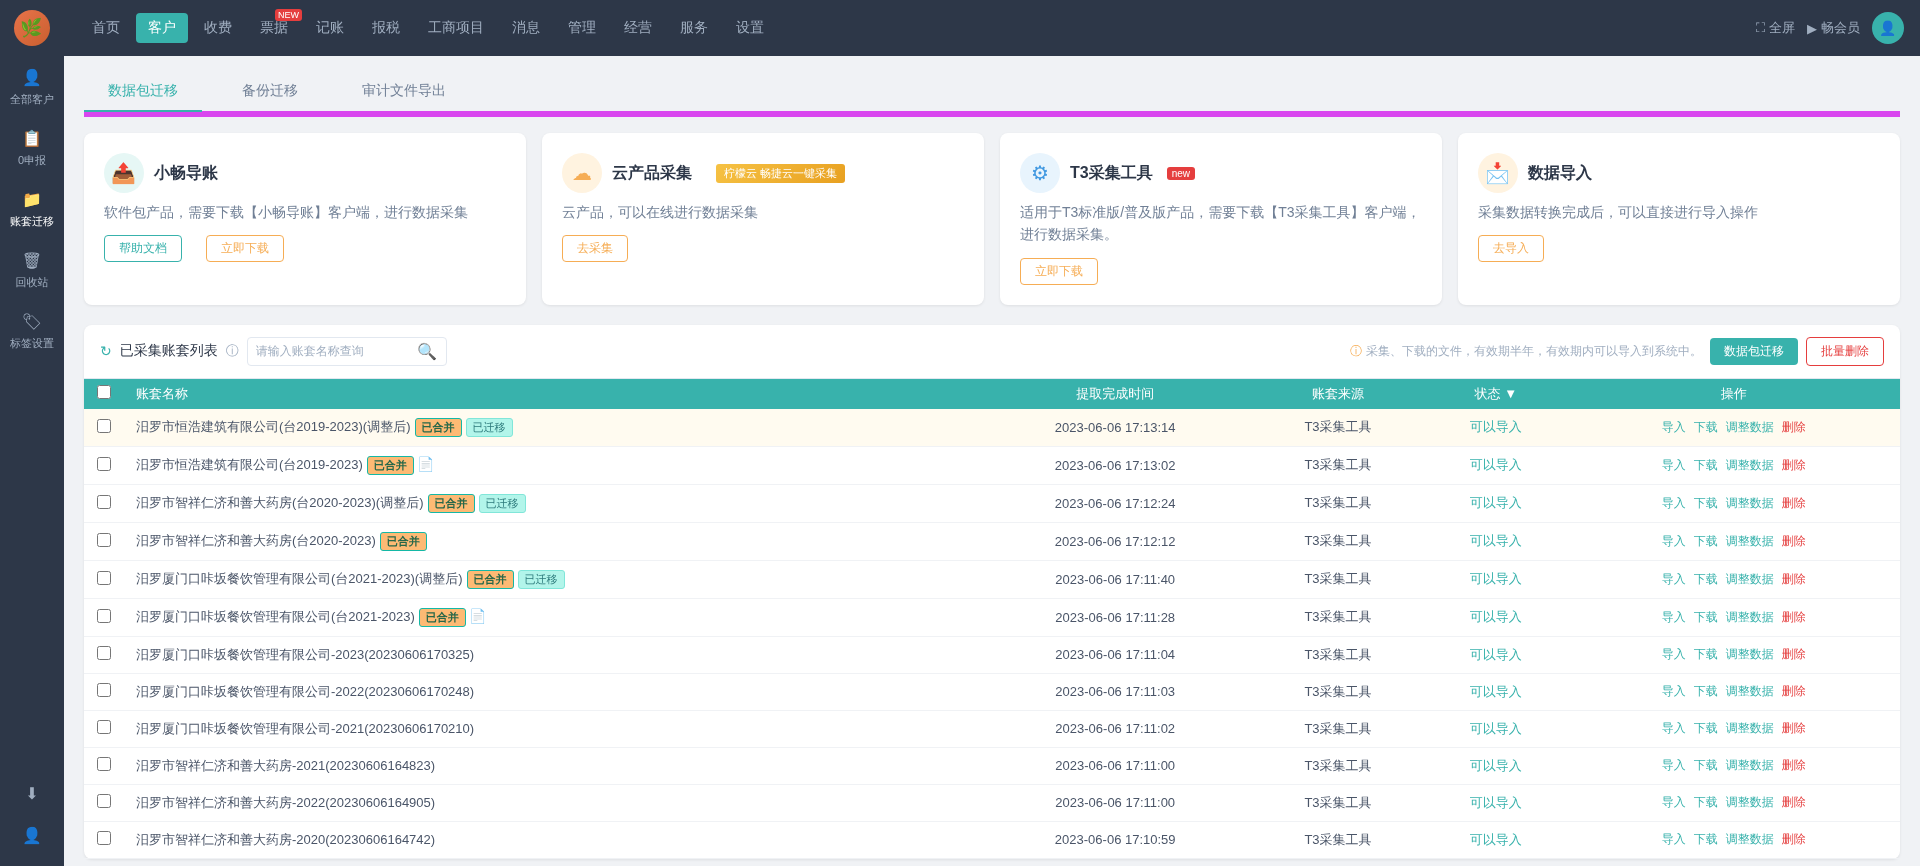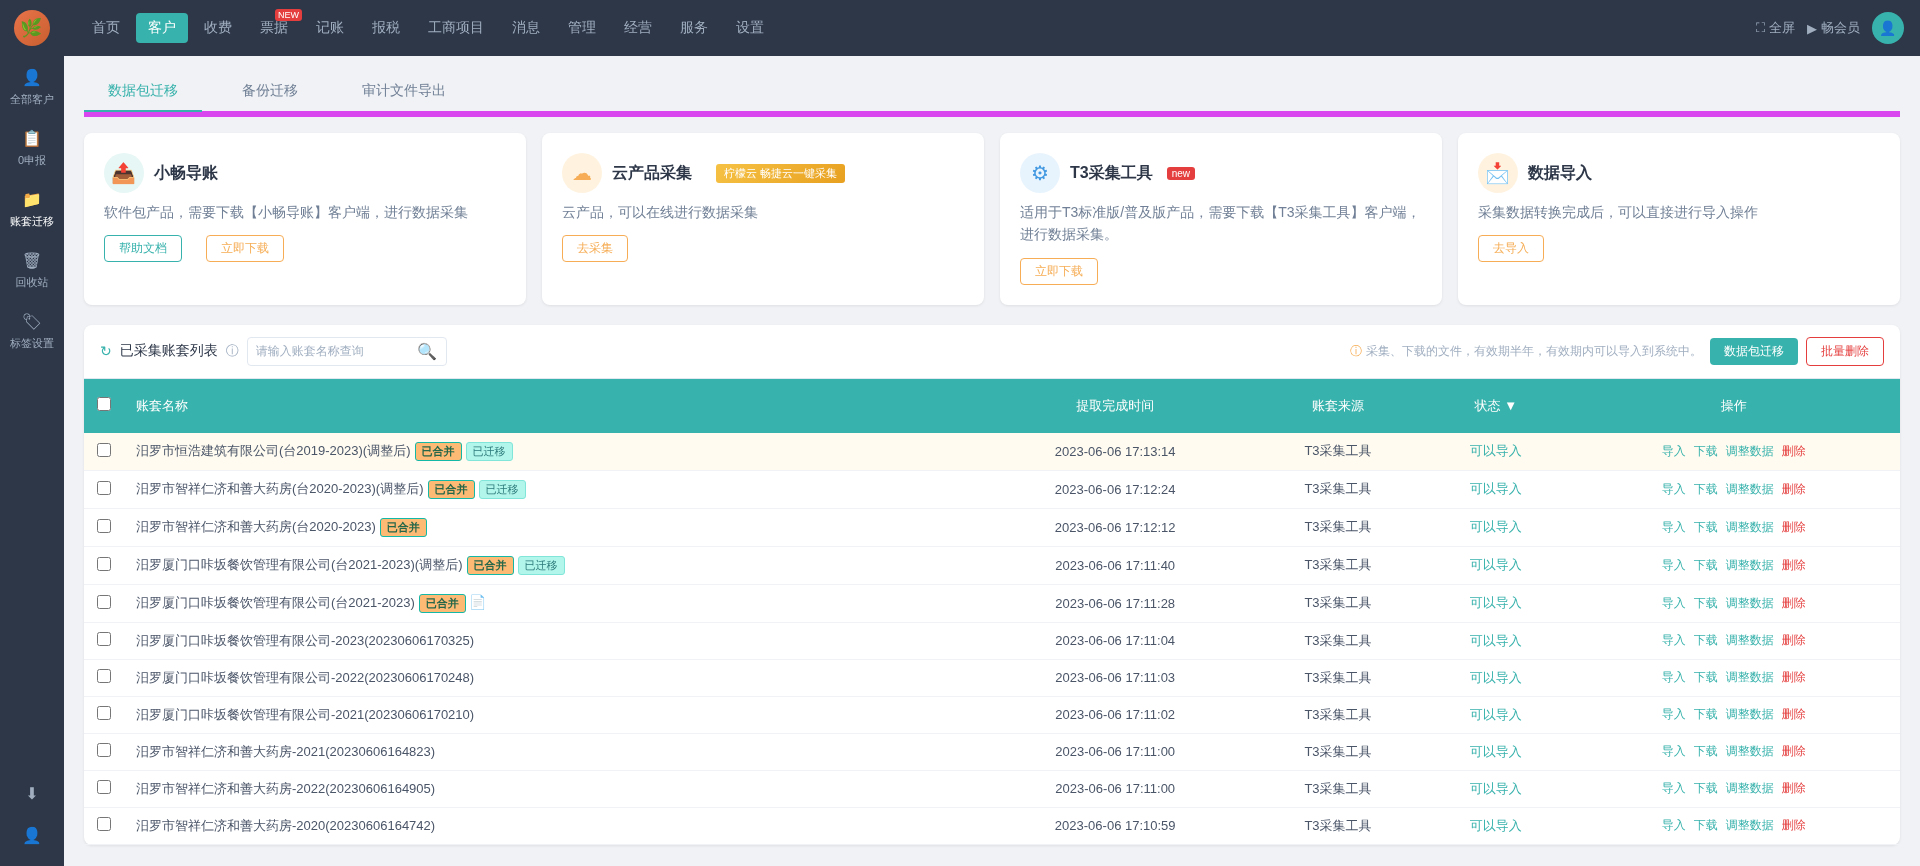--- a/index.html
+++ b/index.html
@@ -296,21 +296,21 @@
     .data-table {
       width: 100%;
       border-collapse: collapse;
       font-size: 13px;
     }
     .data-table thead tr {
       background: #38b2ac;
       color: white;
     }
     .data-table thead th {
-      padding: 18px 12px;
+      padding: 6px 12px;
       text-align: center;
       font-weight: 500;
       white-space: nowrap;
     }
     .data-table thead th:first-child { text-align: center; width: 40px; }
     .data-table thead th:nth-child(2) { text-align: left; }
     .data-table tbody tr {
       border-bottom: 1px solid #f0f2f5;
     }
     .data-table tbody tr.highlight { background: #fffbf0; }
@@ -513,20 +513,28 @@
         <tr class="highlight">
               <td class="checkbox-cell"><input type="checkbox" style=""></td>
               <td>汨罗市恒浩建筑有限公司(台2019-2023)(调整后)<span class="tag tag-green">已合并</span><span class="tag tag-teal">已迁移</span></td>
               <td>2023-06-06 17:13:14</td>
               <td>T3采集工具</td>
               <td><span class="status-text">可以导入</span></td>
               <td><button class="action-btn">导入</button><button class="action-btn">下载</button><button class="action-btn">调整数据</button><button class="action-btn delete">删除</button></td>
             </tr>
             <tr>
               <td class="checkbox-cell"><input type="checkbox" style=""></td>
+              <td>汨罗市恒浩建筑有限公司(台2019-2023)<span class="tag tag-green">已合并</span><span class="file-icon">📄</span></td>
+              <td>2023-06-06 17:13:02</td>
+              <td>T3采集工具</td>
+              <td><span class="status-text">可以导入</span></td>
+              <td><button class="action-btn">导入</button><button class="action-btn">下载</button><button class="action-btn">调整数据</button><button class="action-btn delete">删除</button></td>
+            </tr>
+            <tr>
+              <td class="checkbox-cell"><input type="checkbox" style=""></td>
               <td>汨罗市智祥仁济和善大药房(台2020-2023)(调整后)<span class="tag tag-green">已合并</span><span class="tag tag-teal">已迁移</span></td>
               <td>2023-06-06 17:12:24</td>
               <td>T3采集工具</td>
               <td><span class="status-text">可以导入</span></td>
               <td><button class="action-btn">导入</button><button class="action-btn">下载</button><button class="action-btn">调整数据</button><button class="action-btn delete">删除</button></td>
             </tr>
             <tr>
               <td class="checkbox-cell"><input type="checkbox" style=""></td>
               <td>汨罗市智祥仁济和善大药房(台2020-2023)<span class="tag tag-green">已合并</span></td>
               <td>2023-06-06 17:12:12</td>

